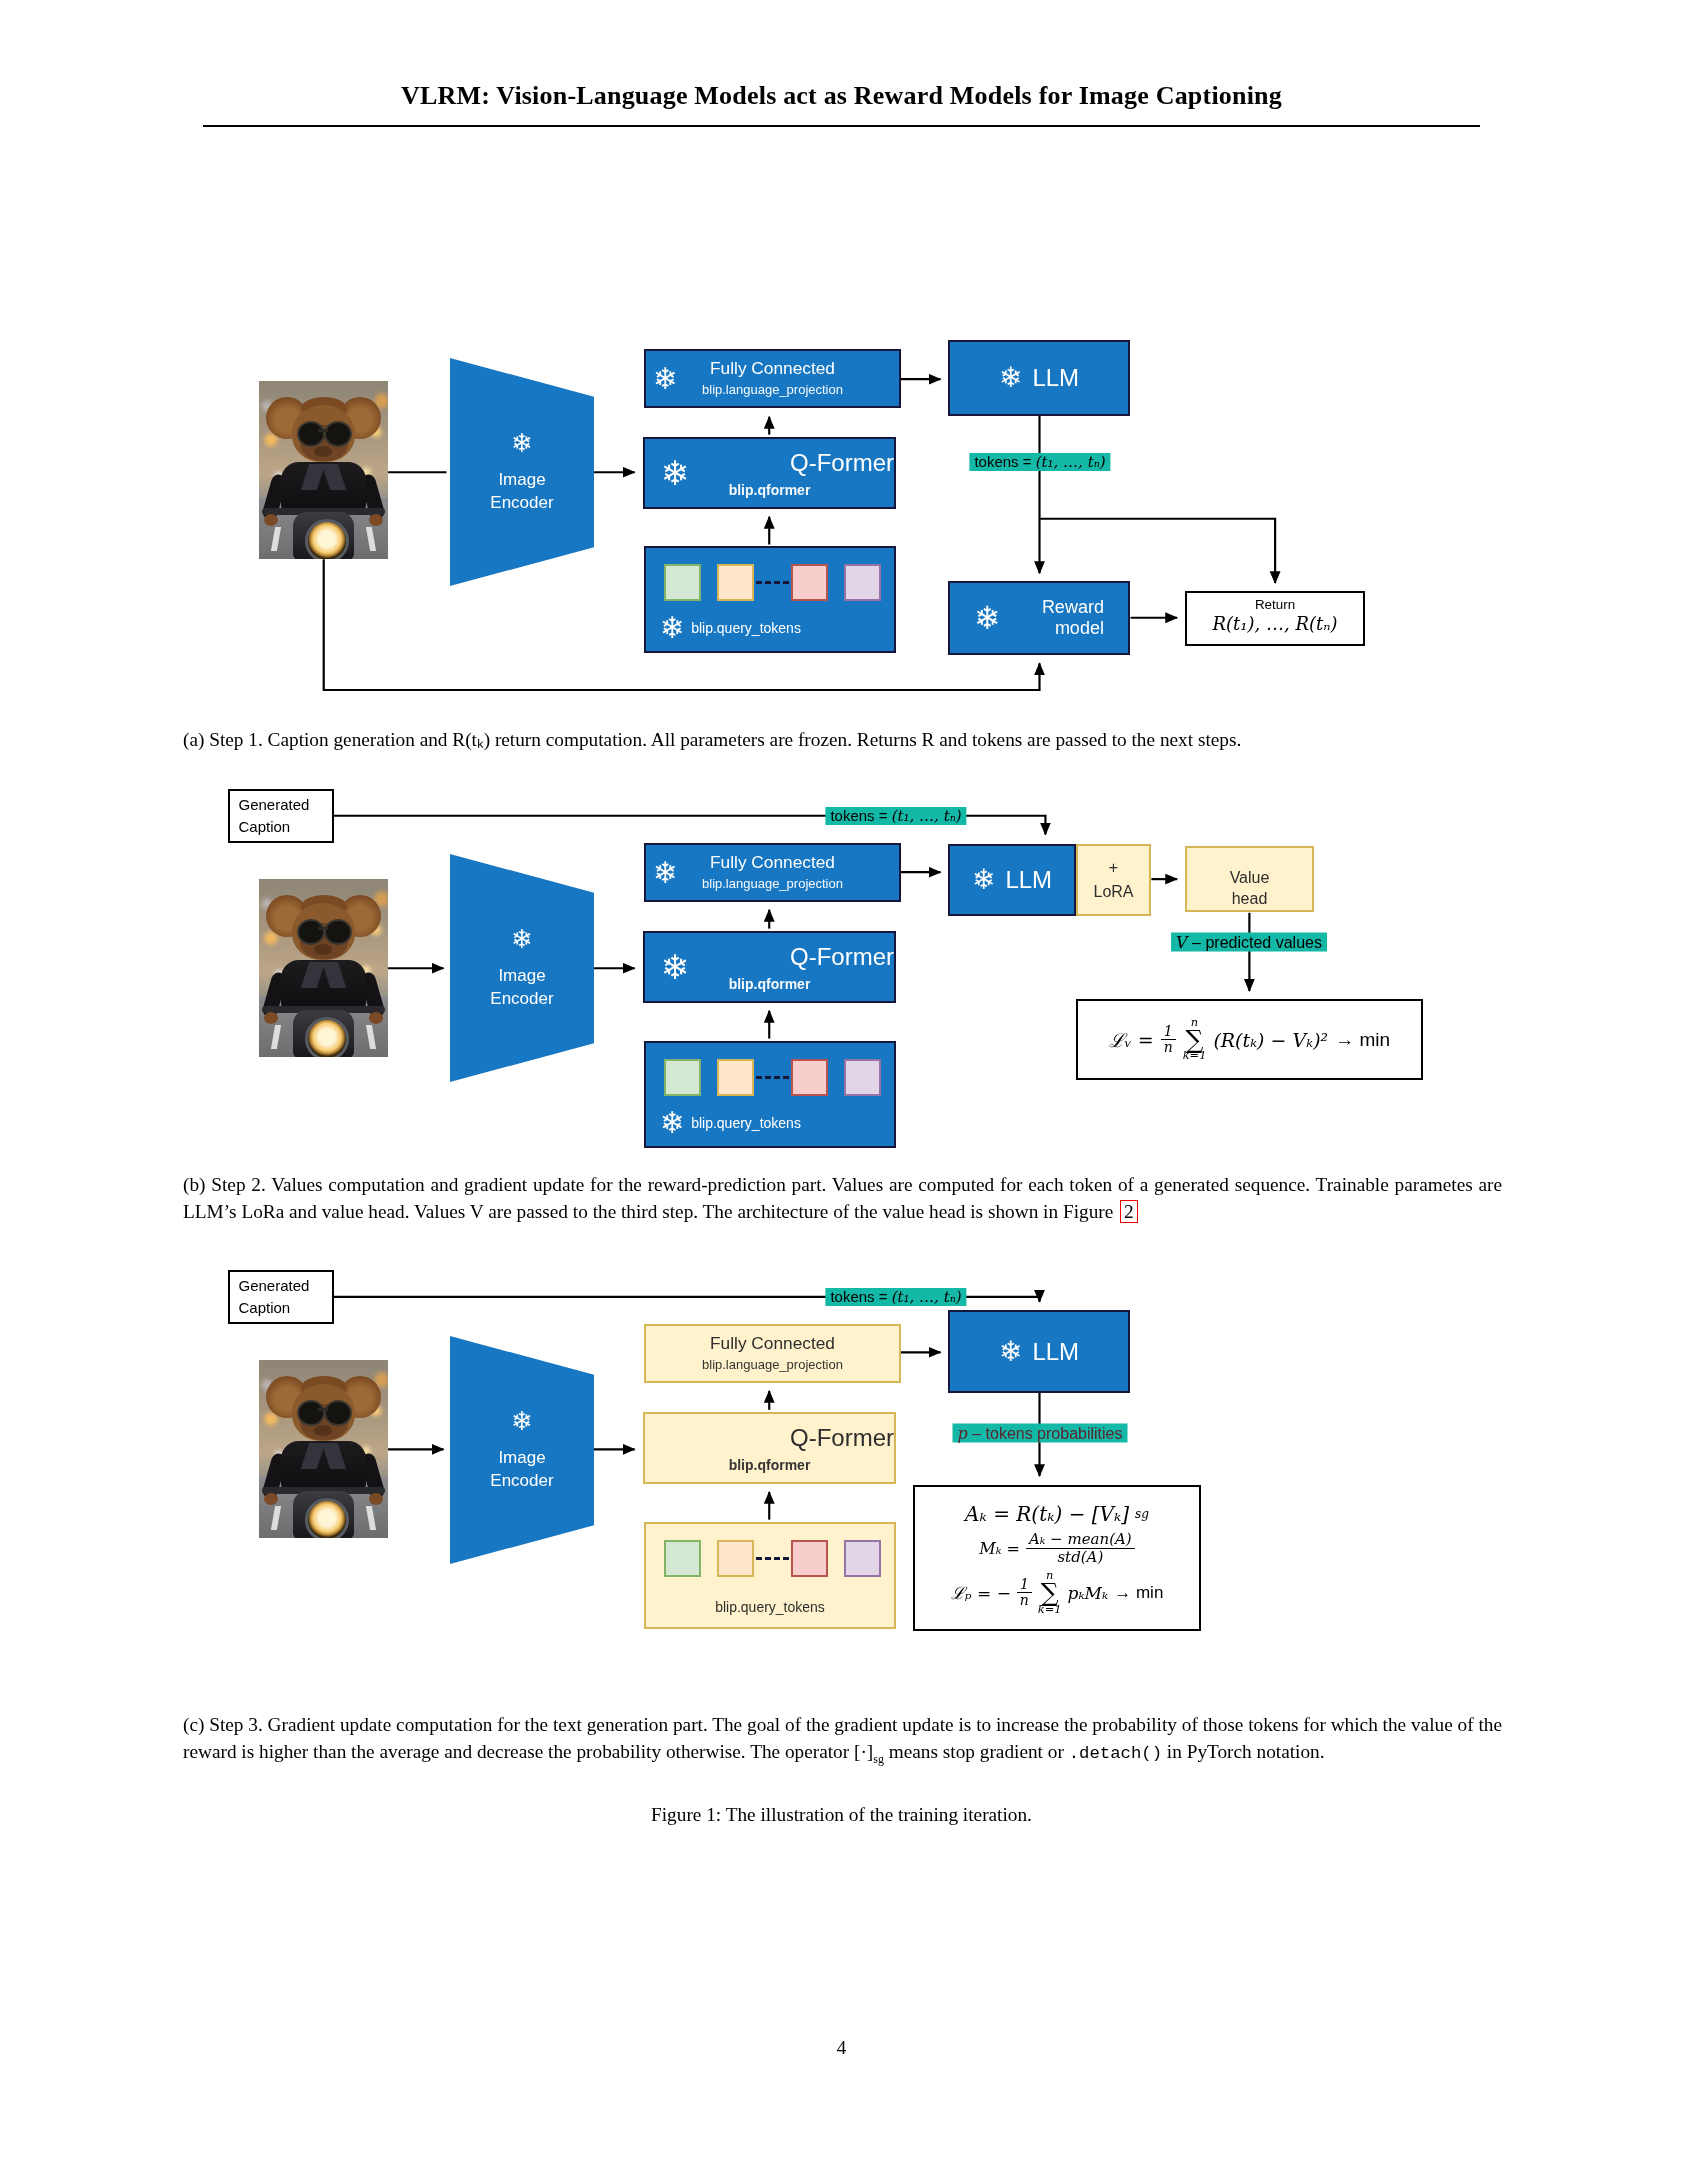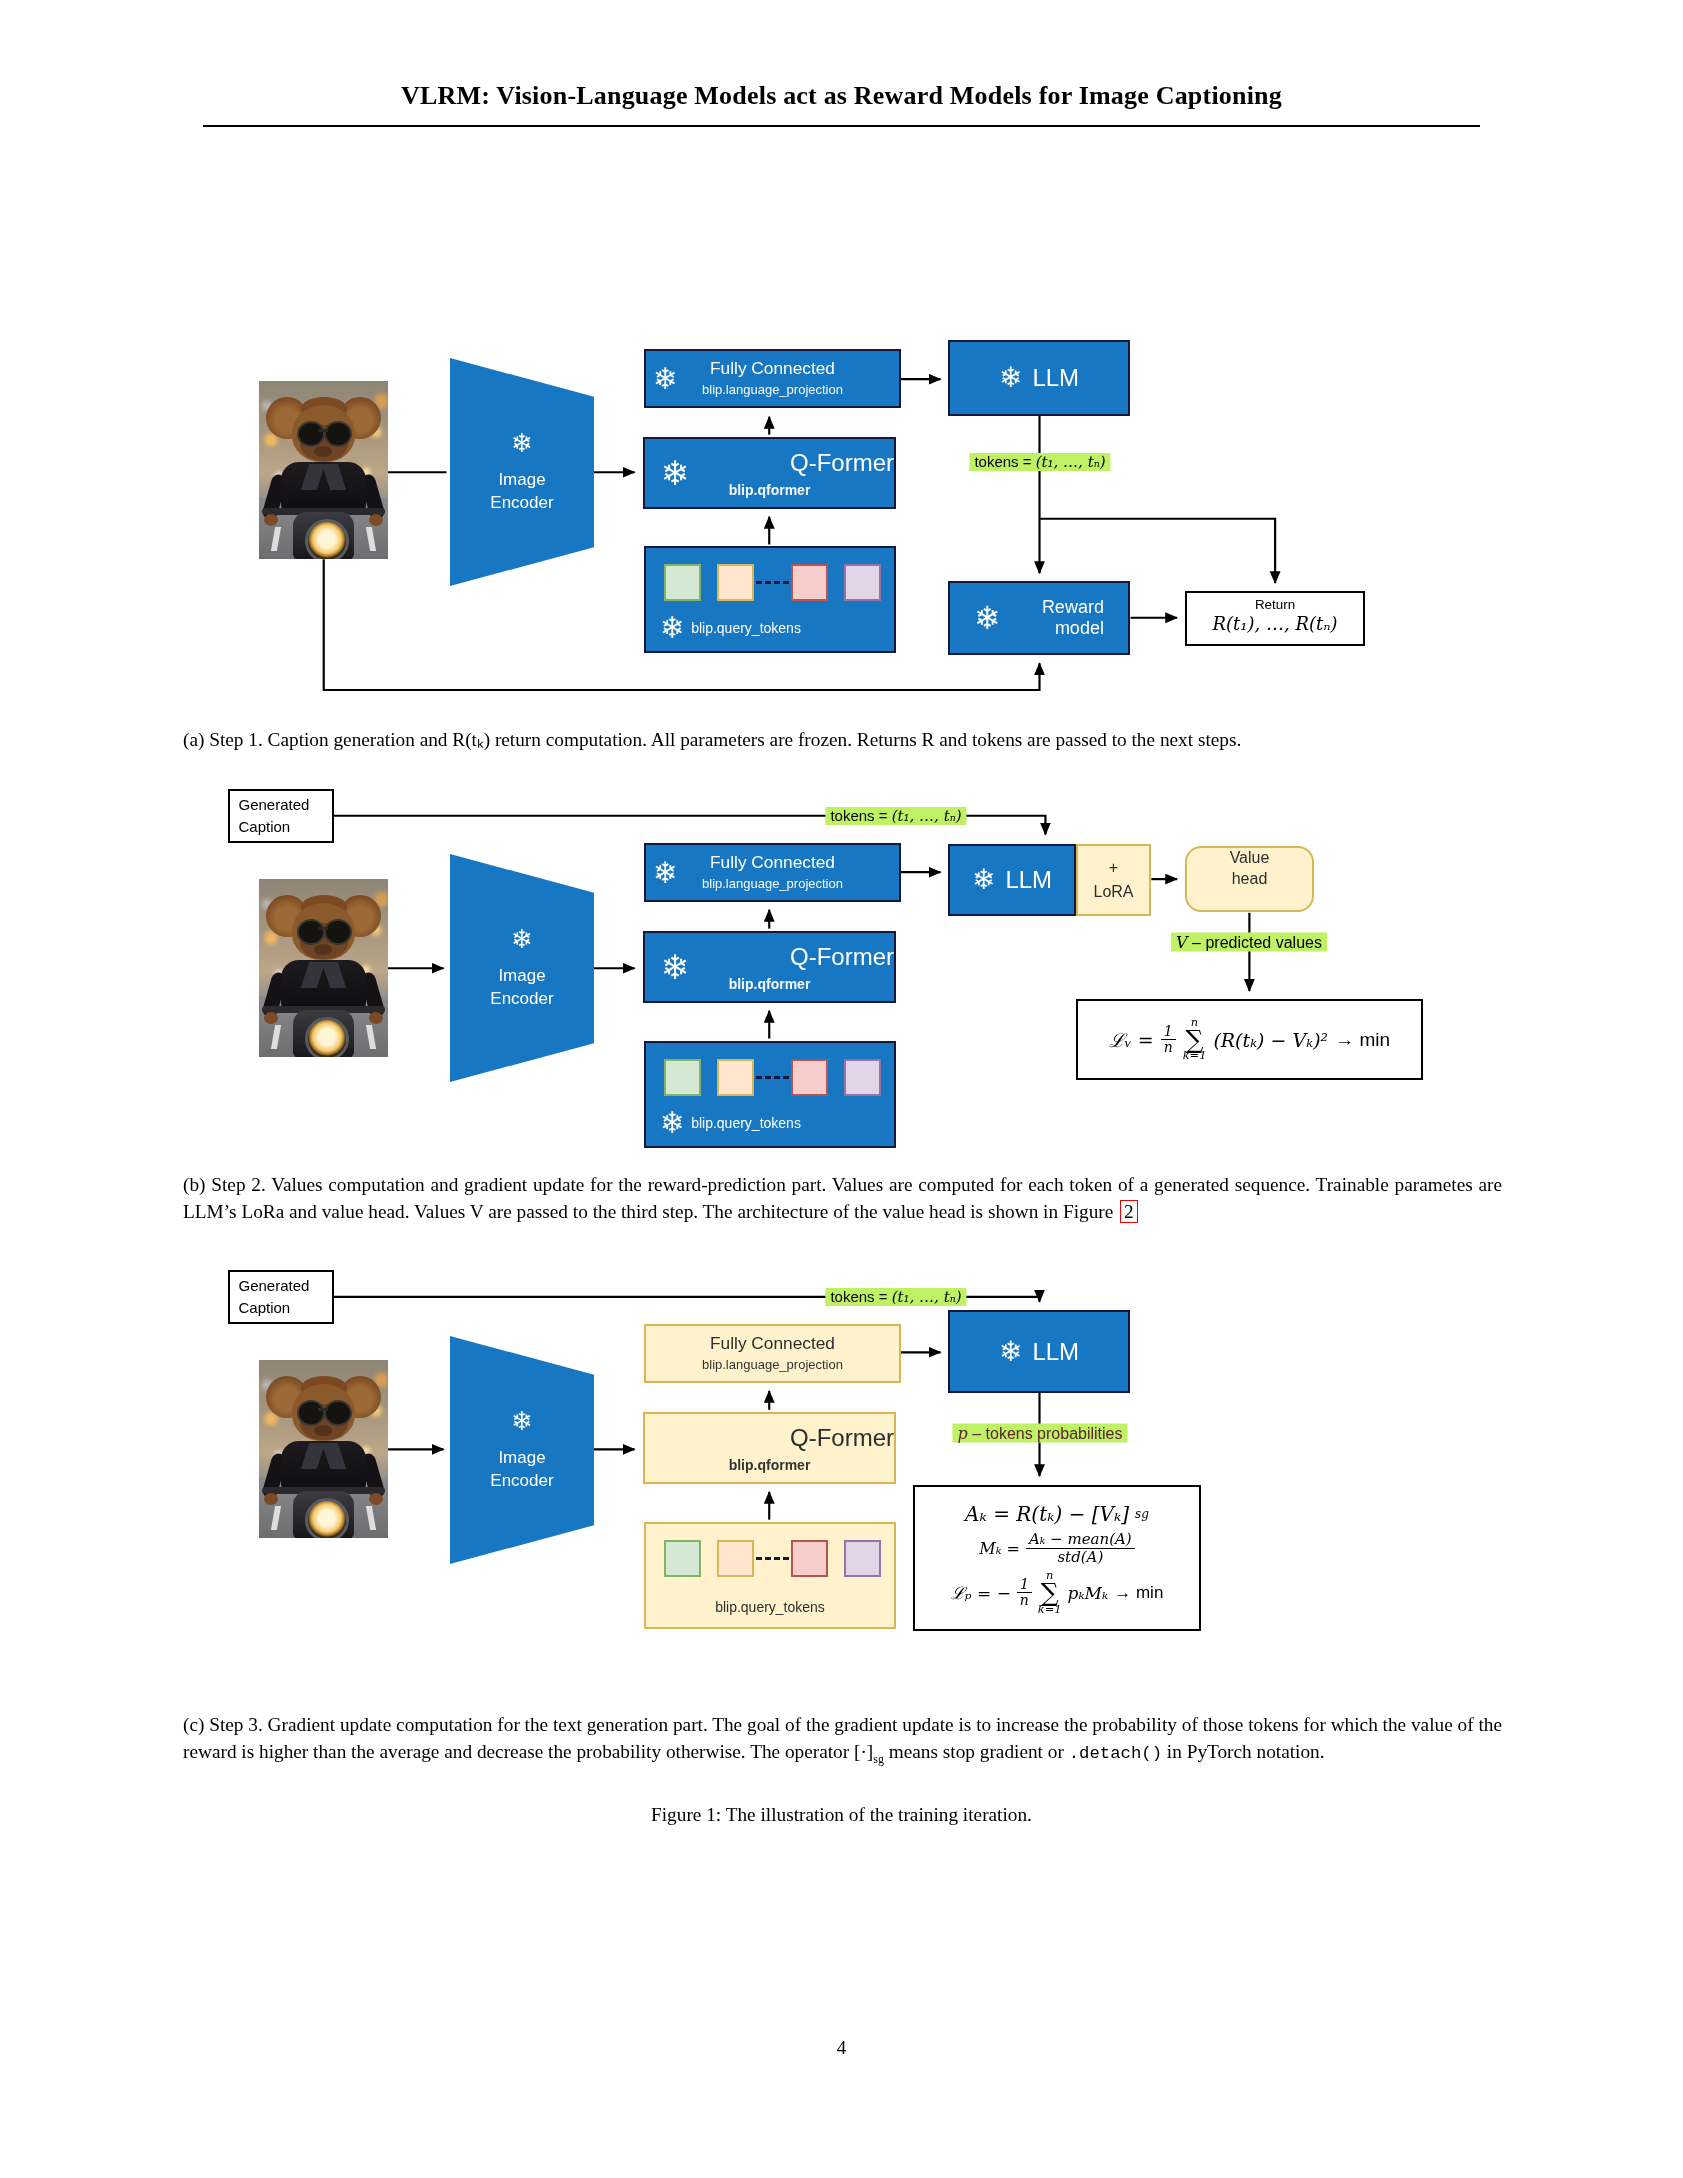--- a/index.html
+++ b/index.html
@@ -39,37 +39,37 @@
   .qt-row .flake{font-size:30px;}
   .qt-row-c{position:absolute;left:0;bottom:12px;width:100%;text-align:center;font-size:14px;color:#2d2d2d;}
 
   .llmbox{display:flex;align-items:center;justify-content:center;gap:10px;}
   .llmbox .flake{font-size:28px;}
   .llm-t{font-size:24px;}
   .rewardbox{display:flex;align-items:center;justify-content:center;gap:8px;}
   .rewardbox .flake{font-size:32px;}
   .reward-t{font-size:18px;width:95px;text-align:right;line-height:1.15;}
   .lorabox{display:flex;flex-direction:column;align-items:center;justify-content:center;font-size:16px;line-height:1.5;}
-  .vhbox{display:flex;align-items:flex-start;justify-content:center;border-radius:16px;}
+  .vhbox{display:flex;align-items:flex-end;justify-content:center;}
   .vh-t{width:61px;text-align:center;font-size:16px;line-height:1.3;}
   .gcbox{display:flex;align-items:center;justify-content:center;}
   .gc-t{width:85px;font-size:15px;line-height:1.45;}
   .retbox{text-align:center;padding-top:4px;}
   .ret-t{font-size:13.4px;}
   .ret-f{font-size:18px;margin-top:1px;}
 
   
   .encoder{position:absolute;width:144px;height:228px;background:var(--frozen-blue,#1877C2);
            clip-path:polygon(0 0,100% 17%,100% 83%,0 100%);
            display:flex;flex-direction:column;align-items:center;justify-content:center;gap:13px;color:#fff;}
   .encoder .flake{font-size:26px;}
   .enc-label{width:83px;text-align:center;font-size:17px;line-height:1.3;}
 
   
-  .line-label{position:absolute;transform:translate(-50%,-50%);background:#bef264;
+  .line-label{position:absolute;transform:translate(-50%,-50%);background:#14b8a6;
               padding:0 5px;font-size:15px;white-space:nowrap;}
   .p-label{color:var(--p-label-color,#5A2430);font-size:16px;}
   .v-label{font-size:16px;}
 
   
   .fbox{position:absolute;box-sizing:border-box;background:#fff;border:2.5px solid #000;
         display:flex;align-items:center;justify-content:center;gap:7px;}
   .fbox-col{flex-direction:column;gap:5px;padding:6px 0;}
   .fline{display:flex;align-items:center;justify-content:center;gap:6px;}
   .frac{display:inline-flex;flex-direction:column;align-items:center;

